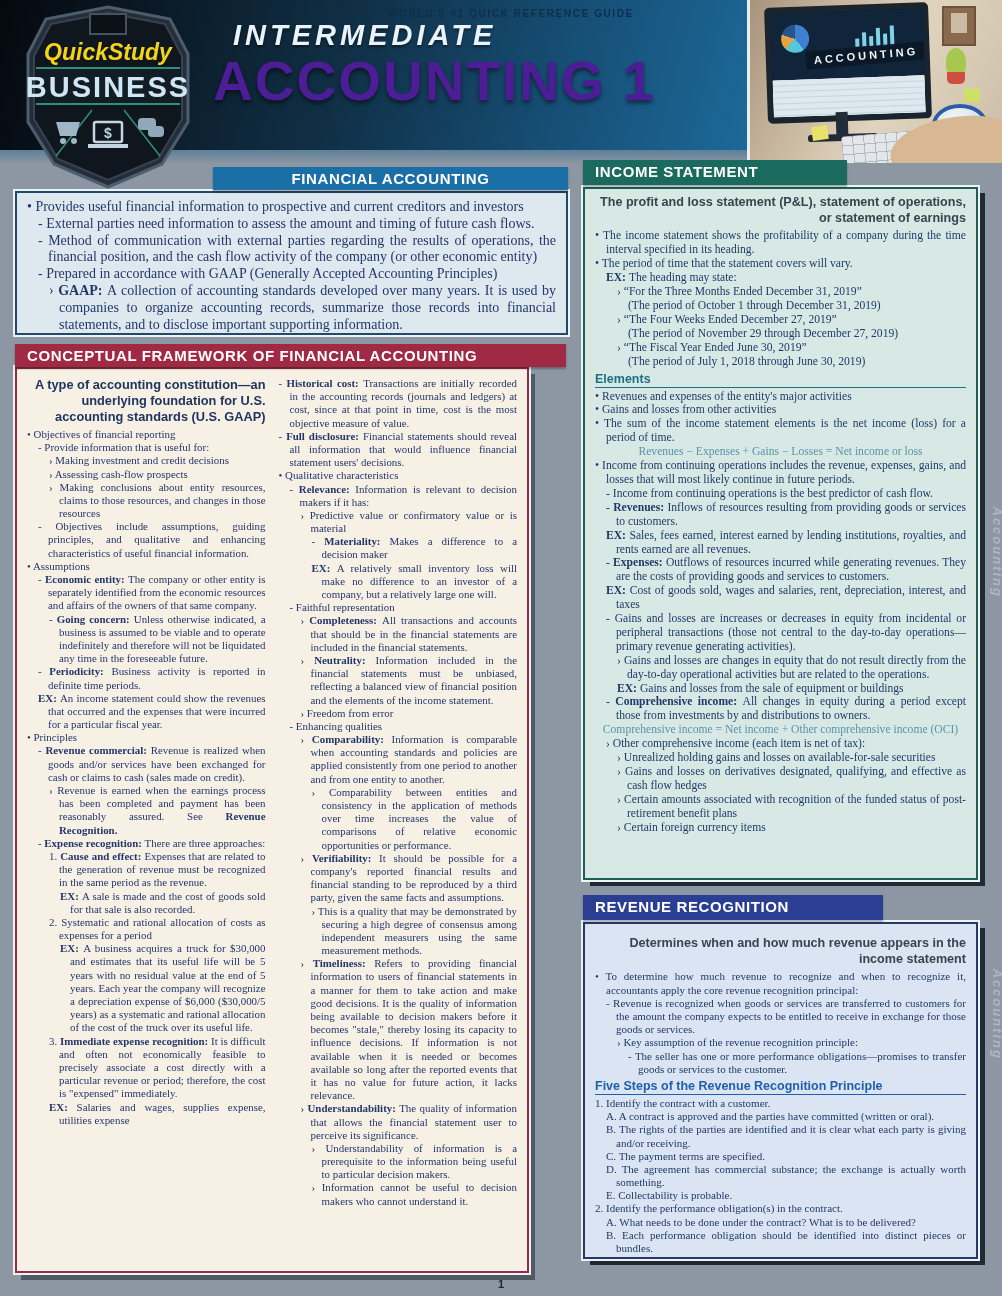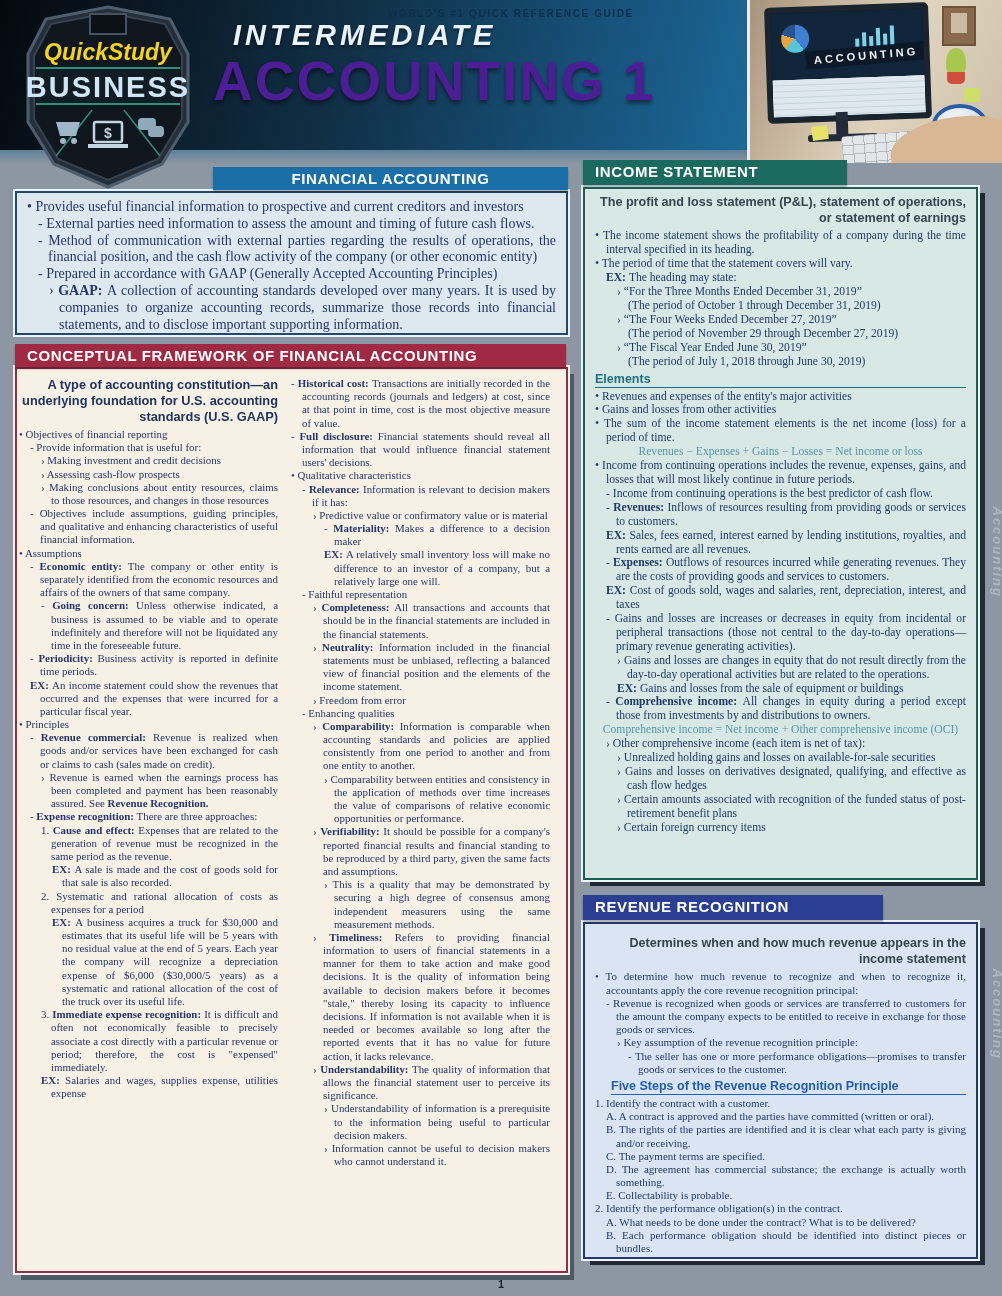--- a/index.html
+++ b/index.html
@@ -57,22 +57,22 @@
   .hd-con{left:15px;top:344px;width:539px;height:23px;background:#a02944;padding-left:12px;
        box-shadow:0 2px 2px rgba(0,0,0,.3);}
   .hd-inc{left:583px;top:160px;width:252px;height:25px;background:#1b6a5f;padding-left:12px;
        box-shadow:0 2px 2px rgba(0,0,0,.3);}
   .hd-rev{left:583px;top:895px;width:288px;height:25px;background:#2a3f93;padding-left:12px;
        box-shadow:0 2px 2px rgba(0,0,0,.3);}
   
   .box{position:absolute;box-sizing:border-box;overflow:hidden;}
   .bx-fin{left:15px;top:191px;width:553px;height:144px;background:#dde9ee;border:2px solid #23486e;
        outline:2px solid #eef3f5;padding:6px 10px;font-size:14px;line-height:1.2;color:#24366b;}
-  .bx-con{left:15px;top:367px;width:553px;height:906px;background:#f6f1e4;border:2px solid #8e2f47;
-       outline:2px solid #eef3f5;box-shadow:6px 7px 0 #20293490;padding:8px 2px;
+  .bx-con{left:15px;top:367px;width:514px;height:906px;background:#f6f1e4;border:2px solid #8e2f47;
+       outline:2px solid #eef3f5;box-shadow:6px 7px 0 #20293490;padding:8px 10px;
        font-size:10.9px;line-height:1.21;color:#24366b;display:flex;gap:13px;}
   .bx-con .col{width:259px;}
   .bx-inc{left:583px;top:187px;width:395px;height:693px;background:#d8e8e5;border:2px solid #1d5f55;
        outline:2px solid #eef3f5;box-shadow:7px 6px 0 #202934;padding:6px 10px;
        font-size:11.6px;line-height:1.2;color:#1f3a68;}
   .bx-rev{left:583px;top:922px;width:395px;height:337px;background:#dbe4f2;border:2px solid #25386e;
        outline:2px solid #eef3f5;box-shadow:7px 6px 0 #202934;padding:12px 10px;
        font-size:11px;line-height:1.2;color:#1f3a68;}
   
   .ln{text-align:justify;}
@@ -80,21 +80,21 @@
   .i1{padding-left:21px;text-indent:-10px;}
   .i2{padding-left:32px;text-indent:-10px;}
   .i3{padding-left:43px;text-indent:-10px;}
   .ln b{font-weight:bold;}
   .formula{color:#5795a8;text-align:center;padding-left:0;text-indent:0;}
   .intro{font:bold 12.6px/1.25 "Liberation Sans",sans-serif;color:#35464e;text-align:right;
        padding:0;text-indent:0;margin-bottom:3px;}
   .intro.navy{color:#1f3560;font-size:12.8px;}
   .subhead{font:bold 12.5px "Liberation Sans",sans-serif;color:#1d7080;border-bottom:1.5px solid #1d7080;
        margin:3px 0 2px;padding-bottom:1px;}
-  .subhead.blue{color:#1e5fae;border-color:#1e5fae;margin-left:16px;}
+  .subhead.blue{color:#1e5fae;border-color:#1e5fae;}
   
   .side-label{position:absolute;right:-2px;color:#b9c2cc;font:italic bold 13px "Liberation Sans",sans-serif;
        letter-spacing:2px;transform:rotate(90deg);transform-origin:right top;opacity:.75;}
   .sl1{top:598px;} .sl2{top:1060px;}
   .pageno{position:absolute;left:0;right:0;top:1278px;text-align:center;
        font:bold 11px "Liberation Sans",sans-serif;color:#1c2430;}
 </style>
 </head>
 <body>
 

